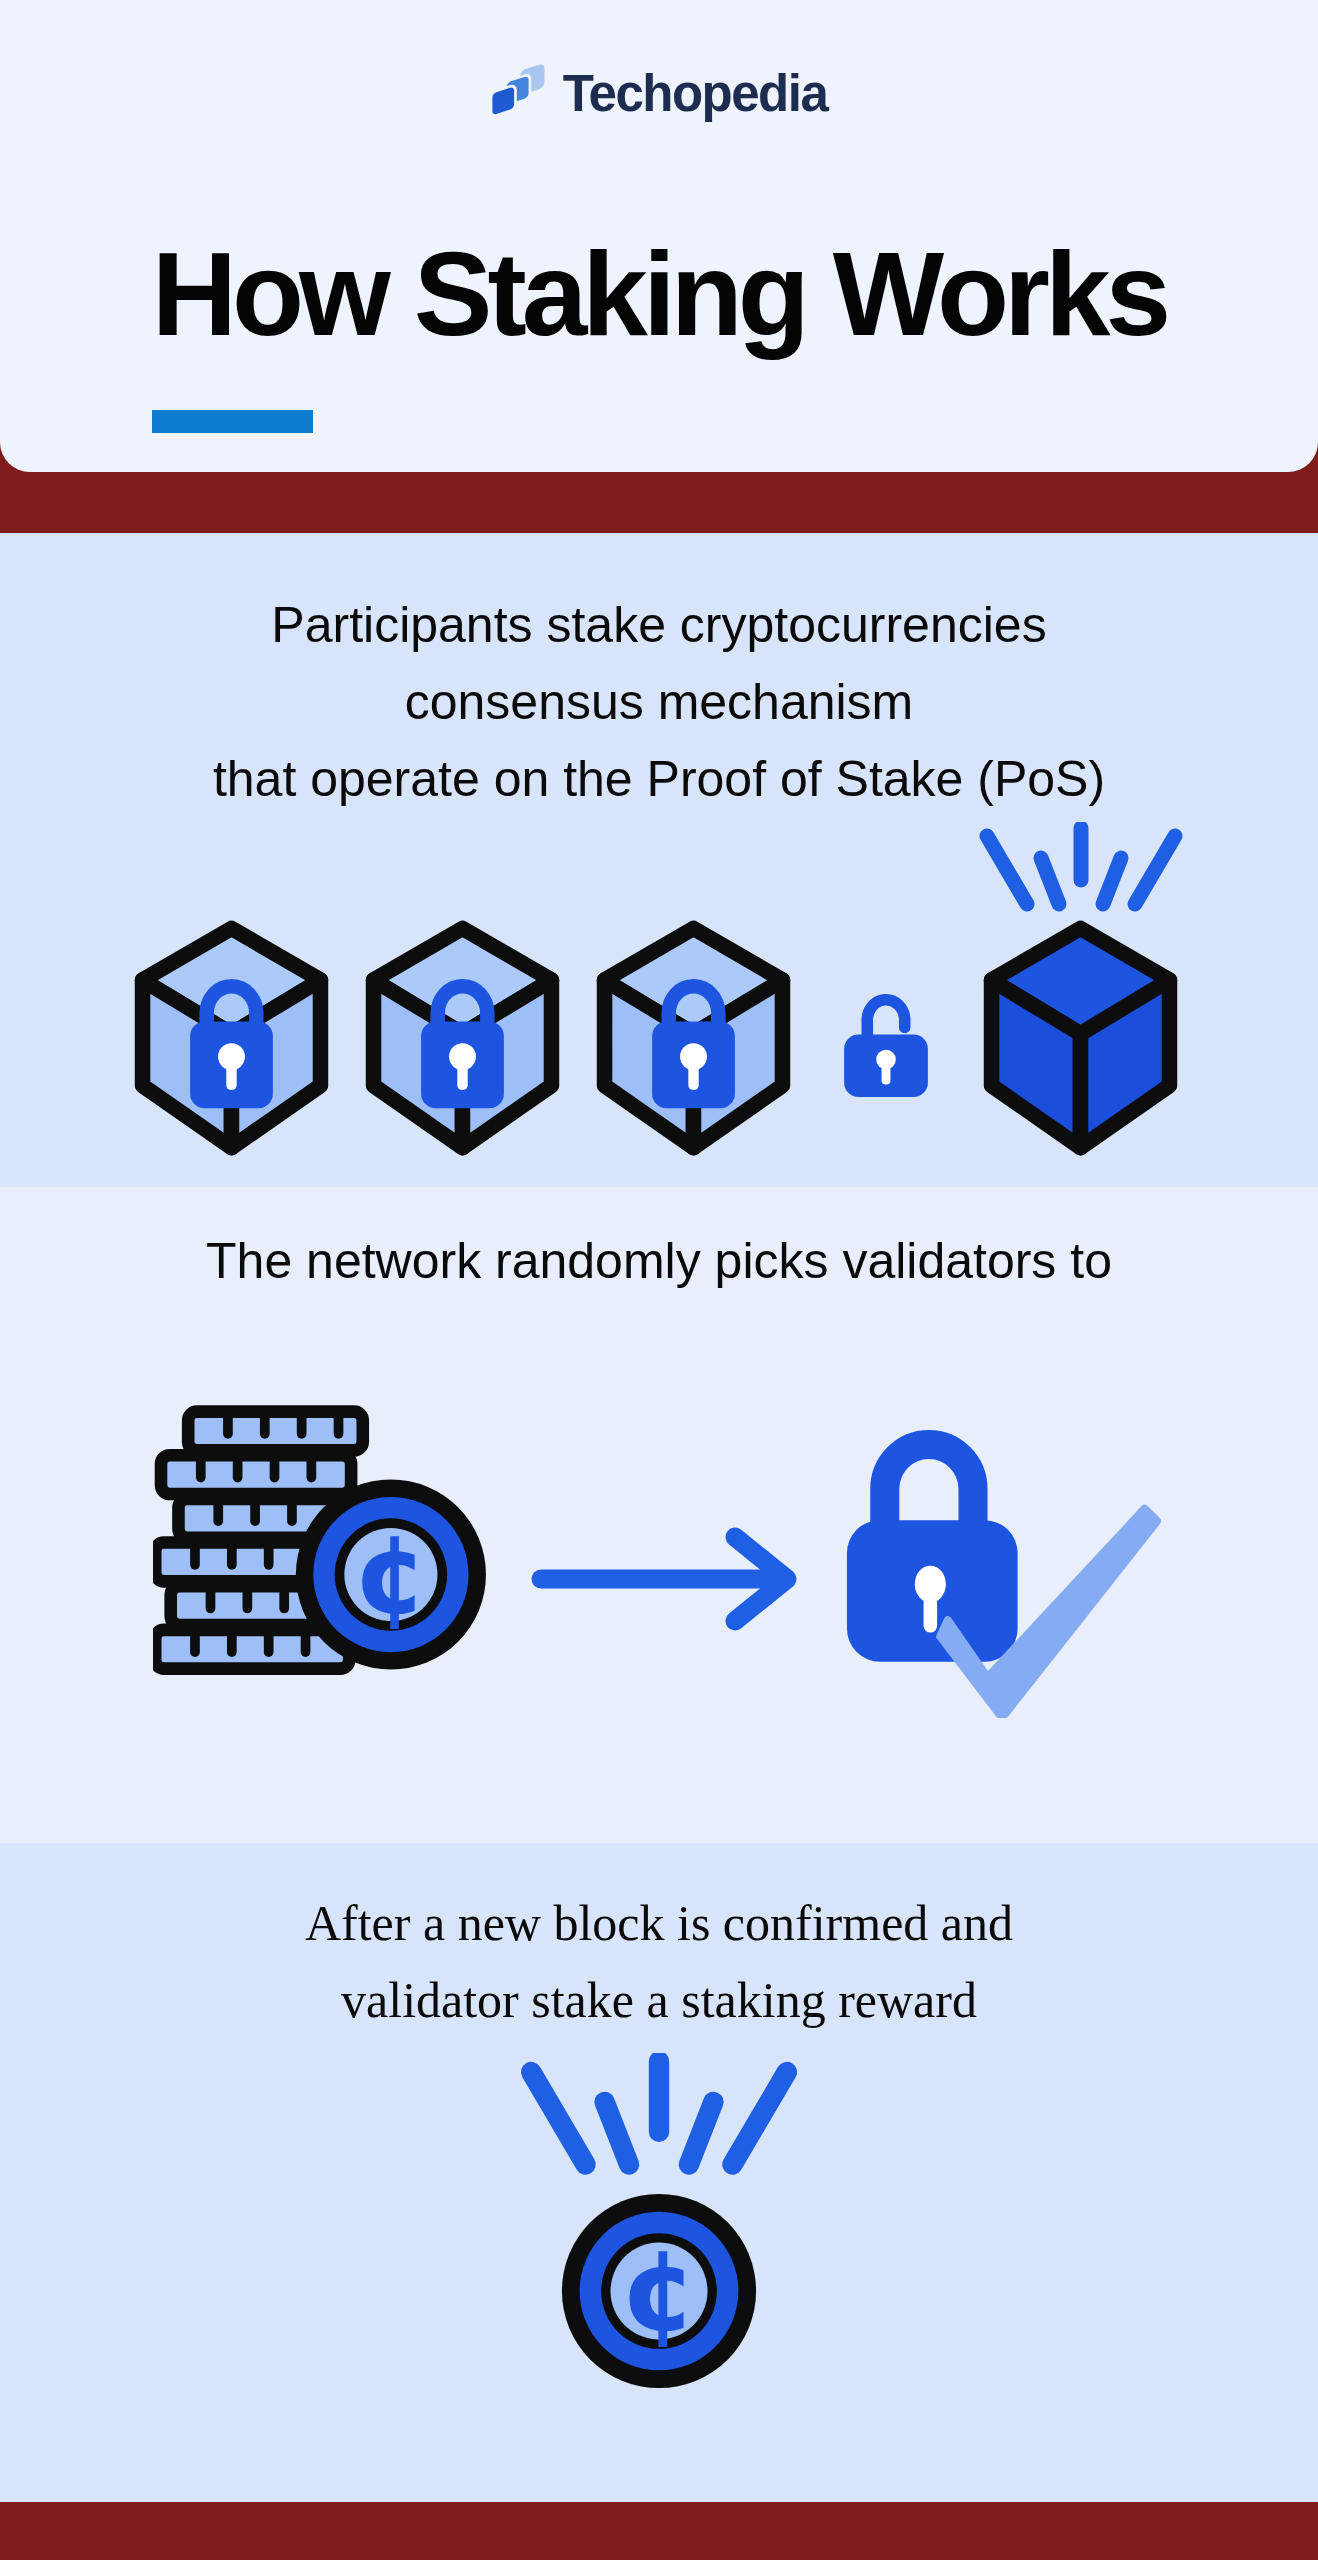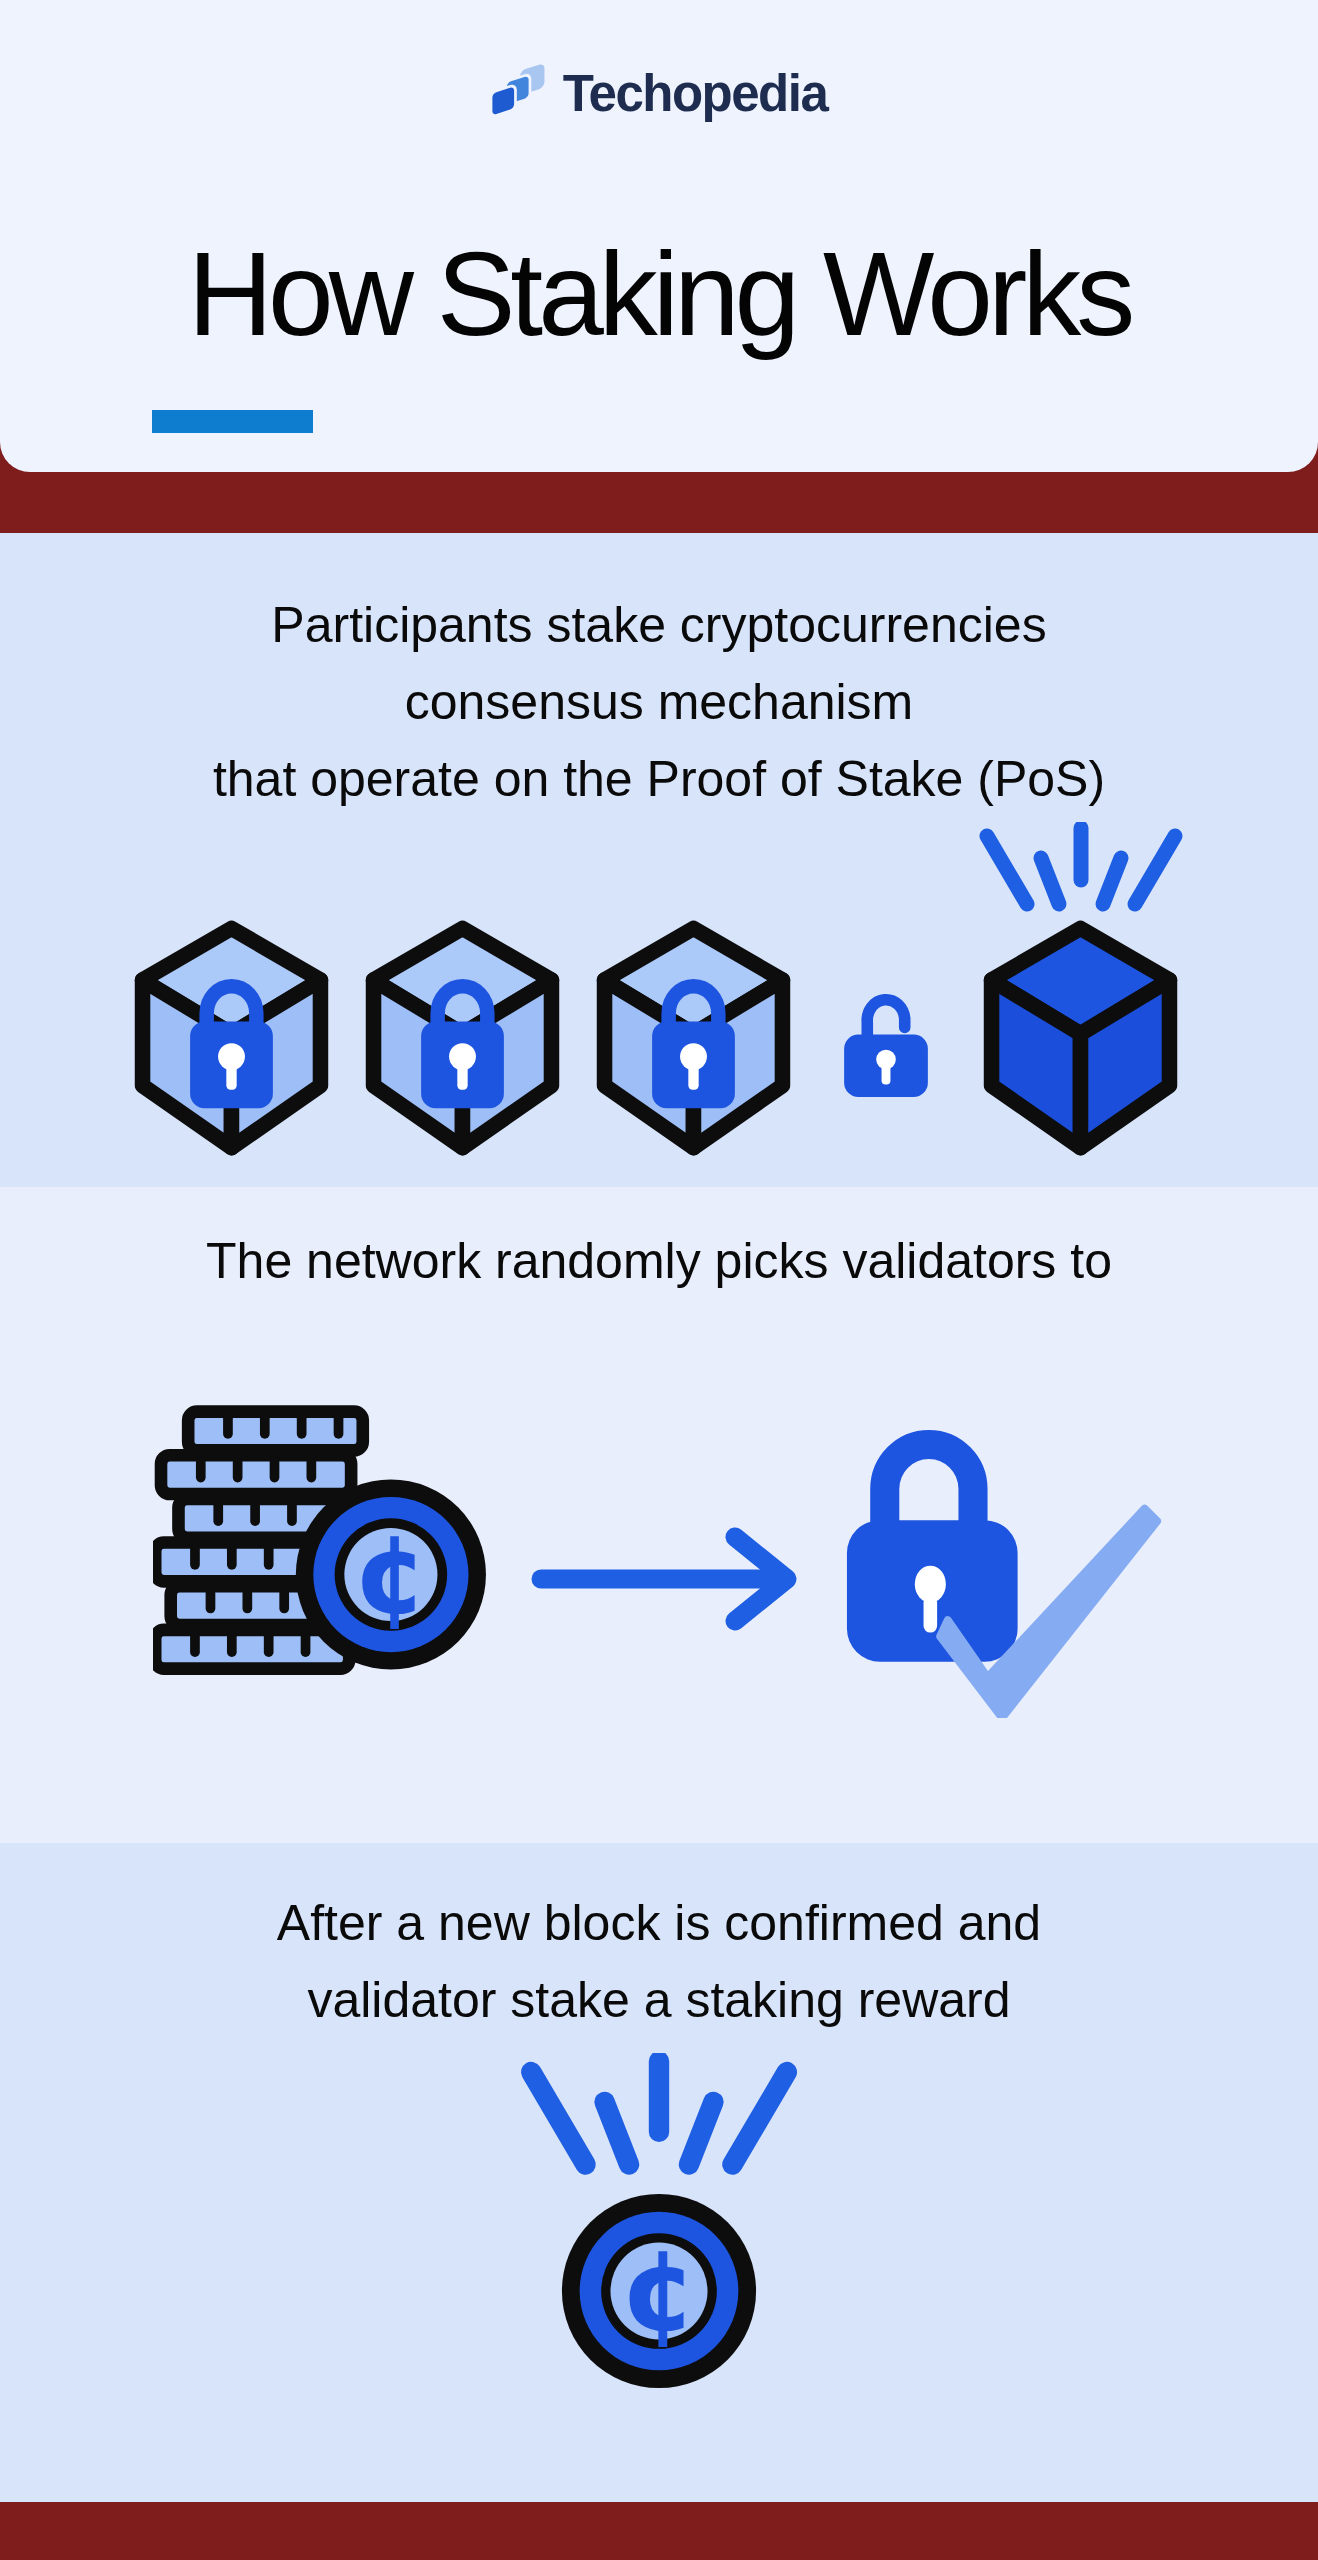--- a/index.html
+++ b/index.html
@@ -22,33 +22,33 @@
   }
   *{margin:0;padding:0;box-sizing:border-box;}
   html,body{background:#ffffff;}
   body{font-family:"Liberation Sans", sans-serif;}
   .page{position:relative;width:1318px;height:2560px;background:#7f1d1d;overflow:hidden;margin:0 auto;}
 
   
   .hero{position:relative;width:100%;height:472px;background:var(--header-bg);border-radius:0 0 30px 30px;}
   .logo{position:absolute;top:60px;left:0;right:0;display:flex;justify-content:center;align-items:center;gap:14px;}
   .logo-text{font-size:51px;font-weight:700;color:var(--navy);letter-spacing:-1.5px;line-height:1;}
-  .title{position:absolute;top:226px;left:150px;right:150px;text-align:center;font-size:118px;font-weight:400;letter-spacing:-5px;color:#040404;white-space:nowrap;}
+  .title{position:absolute;top:226px;left:150px;right:150px;text-align:center;font-size:118px;font-weight:700;letter-spacing:-5px;color:#040404;white-space:nowrap;}
   .title-underline{position:absolute;top:410px;left:152px;width:161px;height:23px;background:var(--bar);}
 
   
   .step{width:100%;display:flex;flex-direction:column;align-items:center;}
   .step-1{height:654px;margin-top:61px;background:var(--sec-dark);}
   .step-2{height:656px;background:var(--sec-light);}
   .step-3{height:659px;background:var(--sec-dark);}
   .step-text{text-align:center;font-size:50px;line-height:77px;font-weight:400;color:var(--ink);}
   .step-text span{display:block;}
   .step-1 .step-text{margin-top:54px;}
   .step-2 .step-text{margin-top:36px;}
-  .step-3 .step-text{margin-top:42px;}
+  .step-3 .step-text{margin-top:42px;font-family:Liberation Serif, serif;}
 
   .icon-row{display:flex;}
   .row-blocks{align-items:flex-end;margin-top:4px;}
   .row-validate{align-items:flex-start;margin-top:98px;}
   .cube{width:207px;height:240px;}
   .cube + .cube{margin-left:24px;}
   .mini-lock{width:98px;height:134px;margin:0 36px 52px 40px;}
   .new-block{display:flex;flex-direction:column;align-items:center;}
   .rays-sm{width:220px;height:100px;margin-bottom:-4px;}
   .stack-coin{width:340px;height:291px;}

